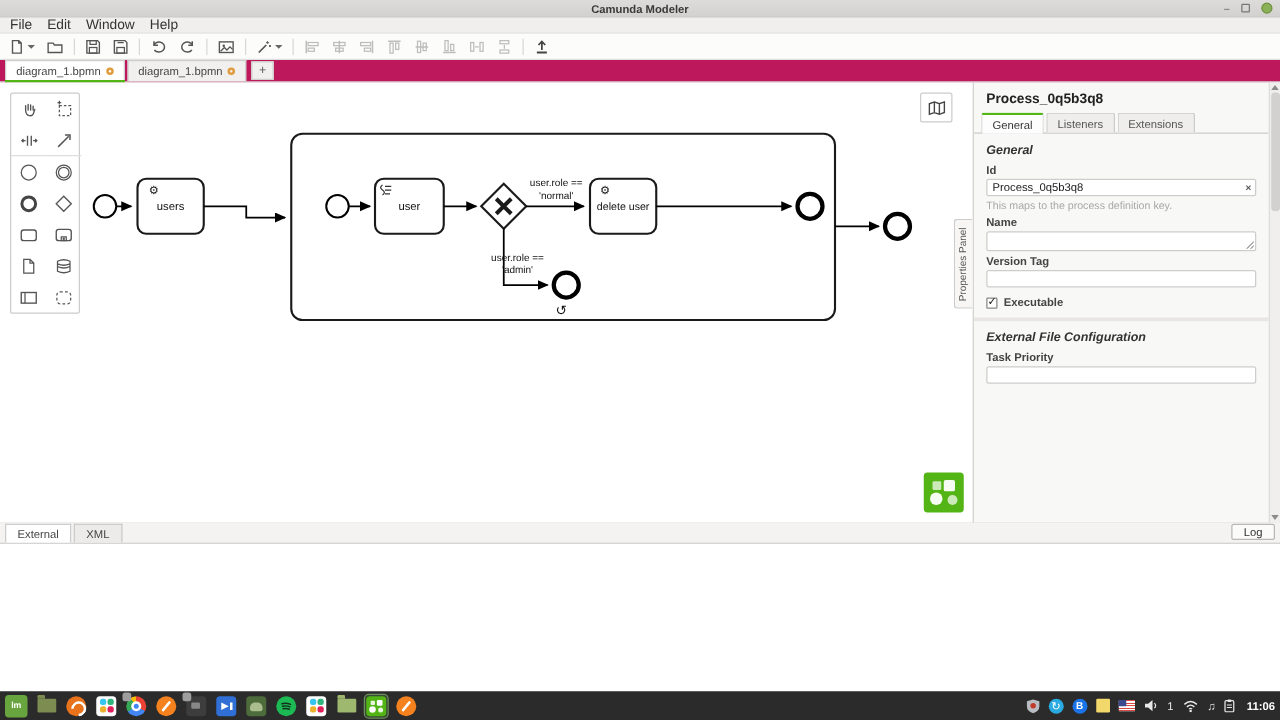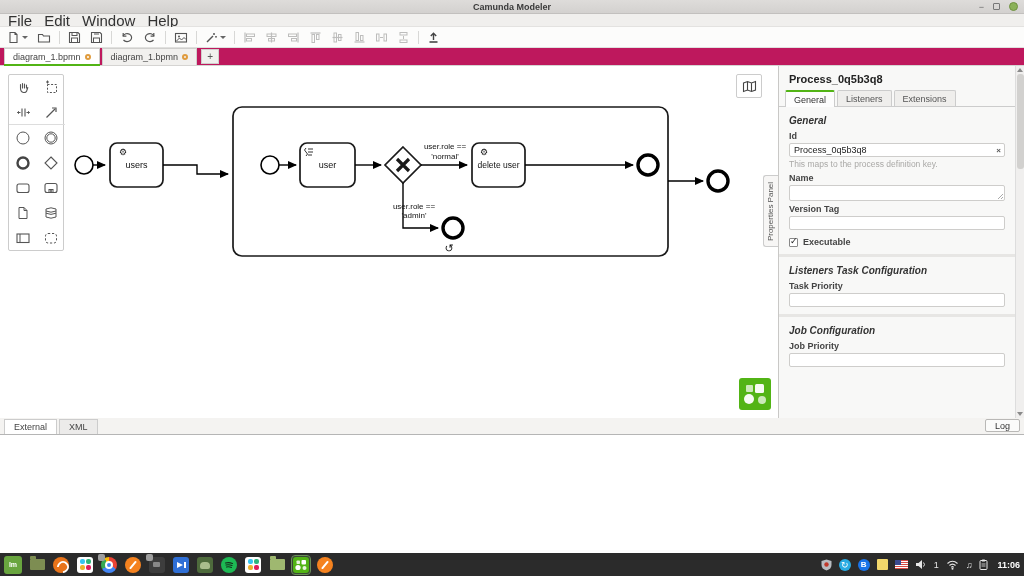--- a/index.html
+++ b/index.html
@@ -10,21 +10,21 @@
   #app { width:1024px; height:435px; display:flex; flex-direction:column; border-bottom:1px solid #b5b5b5; background:#fff; }
 
   .titlebar { height:14px; background:linear-gradient(#dedcda,#d3d1cf); display:flex; align-items:center; position:relative; border-bottom:1px solid #c2c0be; }
   .titlebar .title { position:absolute; left:0; right:0; text-align:center; font-size:9px; font-weight:bold; color:#3a3a3a; }
   .win-controls { margin-left:auto; display:flex; align-items:center; gap:9px; padding-right:6px; z-index:2; }
   .wc { font-size:9px; color:#666; line-height:10px; cursor:default; }
   .wc-restore { width:7px; height:7px; border:1px solid #777; border-radius:1px; }
   .wc-close { width:9px; height:9px; border-radius:50%; background:#8bb158; border:1px solid #6f9140; }
 
   .menubar { height:13px; background:#f0efed; display:flex; align-items:center; gap:12px; padding:0 8px; border-bottom:1px solid #e3e2e0; }
-  .menu-item { font-size:15px; color:#333; }
+  .menu-item { font-size:11px; color:#333; }
 
   .toolbar { height:21px; background:#fcfcfb; display:flex; align-items:center; padding:0 6px; gap:7px; border-bottom:1px solid #e0e0de; }
   .tb { display:flex; align-items:center; gap:1px; padding:1px; border-radius:2px; }
   .tb svg { display:block; }
   .tb .caret { width:0; height:0; border-left:3px solid transparent; border-right:3px solid transparent; border-top:3px solid #666; margin-left:1px; }
   .tb-sep { width:1px; height:13px; background:#d8d8d6; }
   .tb.disabled svg * { stroke:#bdbdbc !important; }
 
   .tabbar { height:18px; background:#be185d; display:flex; align-items:flex-end; padding-left:4px; border-bottom:1px solid #d5d4d2; }
   .tab { height:17px; display:flex; align-items:center; gap:4px; padding:0 8px; font-size:9px; color:#444; background:#f1f0ee; border:1px solid #d0cfcd; border-bottom:none; margin-right:2px; position:relative; }
@@ -466,30 +466,25 @@
             <div class="f-input f-area"></div>
             <div class="f-label">Version Tag</div>
             <div class="f-input"></div>
             <div class="chk-row">
               <div class="chk on"></div>
               <div class="chk-label">Executable</div>
             </div>
           </div>
 
           <div class="pgroup">
-            <div class="sec-title">Listeners Task Configuration</div>
+            <div class="sec-title">External File Configuration</div>
             <div class="f-label">Task Priority</div>
             <div class="f-input"></div>
           </div>
 
-          <div class="pgroup">
-            <div class="sec-title">Job Configuration</div>
-            <div class="f-label">Job Priority</div>
-            <div class="f-input"></div>
-          </div>
 
         </div>
         <div class="props-sb">
           <div class="sb-arrow sb-up"></div>
           <div class="sb-thumb"></div>
           <div class="sb-arrow sb-dn"></div>
         </div>
       </div>
     </div>
 

